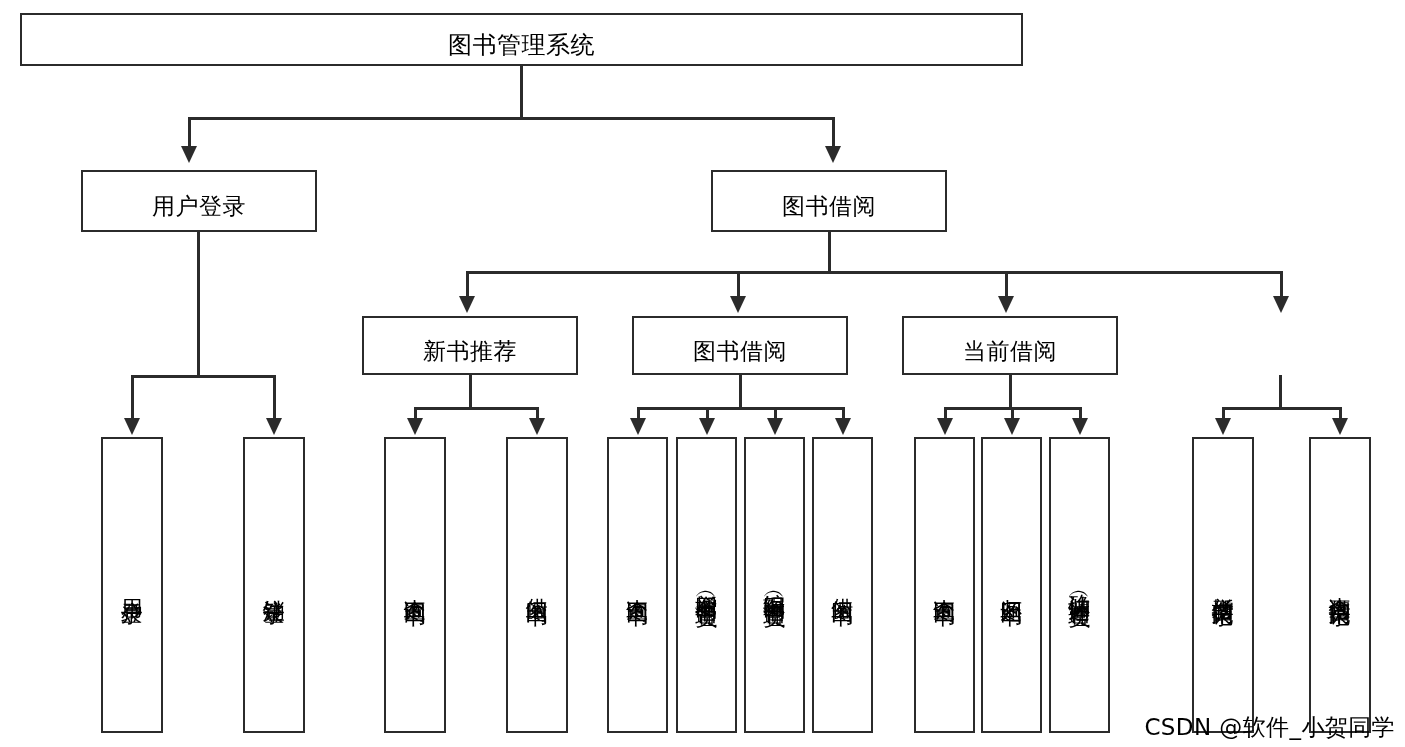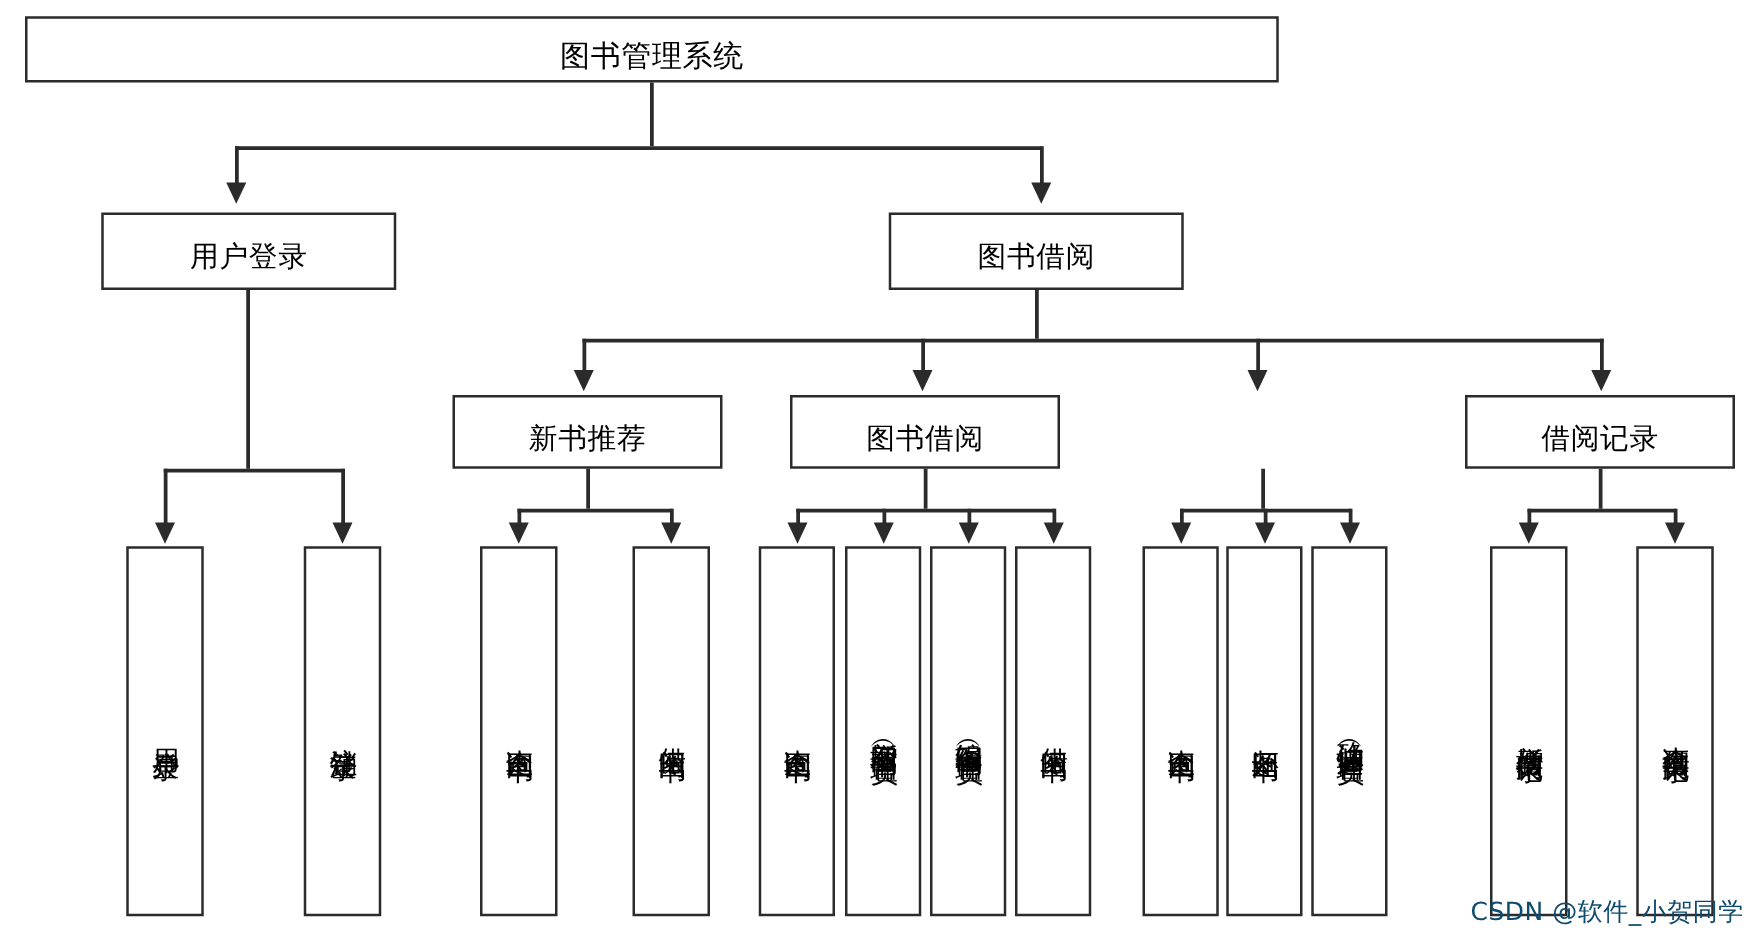--- a/index.html
+++ b/index.html
@@ -75,22 +75,22 @@
     border-left: 8px solid transparent;
     border-right: 8px solid transparent;
     border-top: 17px solid #2b2b2b;
   }
 
   
   #watermark {
     position: absolute;
     right: 10px;
     bottom: 4px;
-    font-size: 20px;
-    color: #0c4a6e;
+    font-size: 23px;
+    color: #000000;
     white-space: nowrap;
     letter-spacing: 0.4px;
   }
 </style>
 </head>
 <body>
 
 <div id="canvas">
 
   <div class="node horiz root" style="left:20px; top:13px; width:1003px; height:53px;">
@@ -130,22 +130,22 @@
   <div class="arrow" style="left:730px; top:296px;"></div>
   <div class="arrow" style="left:998px; top:296px;"></div>
   <div class="arrow" style="left:1273px; top:296px;"></div>
 
   <div class="node horiz" style="left:362px; top:316px; width:216px; height:59px;">
     <span class="label">新书推荐</span>
   </div>
   <div class="node horiz" style="left:632px; top:316px; width:216px; height:59px;">
     <span class="label">图书借阅</span>
   </div>
-  <div class="node horiz" style="left:1172px; top:316px; width:216px; height:59px;">
-    <span class="label">借阅记录</span>
+  <div class="node horiz" style="left:902px; top:316px; width:216px; height:59px;">
+    <span class="label">当前借阅</span>
   </div>
 
   <div class="ln v" style="left:469px; top:375px; height:32px;"></div>
   <div class="ln h" style="left:414px; top:407px; width:124px;"></div>
   <div class="ln v" style="left:414px; top:407px; height:13px;"></div>
   <div class="ln v" style="left:536px; top:407px; height:13px;"></div>
   <div class="arrow" style="left:407px; top:418px;"></div>
   <div class="arrow" style="left:529px; top:418px;"></div>
 
   <div class="ln v" style="left:739px; top:375px; height:32px;"></div>

